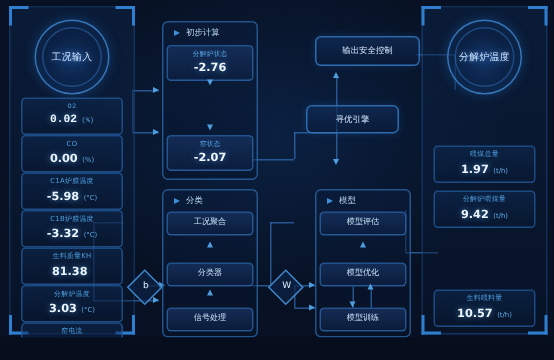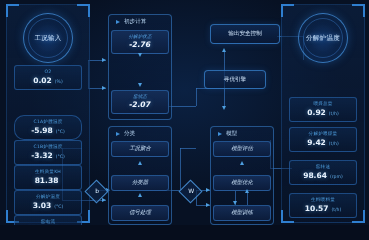--- a/index.html
+++ b/index.html
@@ -75,21 +75,21 @@
     font-size:5.6px;color:#bcd9f5;white-space:nowrap;
   }
   .tri{
     width:0;height:0;border-left:4px solid #3f8fd8;
     border-top:2.6px solid transparent;border-bottom:2.6px solid transparent;
   }
   .node{
     position:absolute;left:50%;transform:translateX(-50%);
     width:56px;border:1px solid rgba(55,125,205,.55);border-radius:3px;
     background:linear-gradient(180deg, rgba(22,48,92,.85), rgba(13,31,64,.8));
-    display:flex;flex-direction:column;align-items:center;justify-content:center;font-style:italic;
+    display:flex;flex-direction:column;align-items:center;justify-content:center;
   }
   .node .nlbl{font-size:4.6px;color:#56a2e2;line-height:1;white-space:nowrap;}
   .node .nval{font-size:7.5px;color:#f0f7ff;font-weight:bold;line-height:1.25;text-shadow:0 0 4px rgba(110,190,255,.55);}
   .node.plain{height:14px;}
   .node.plain .nlbl{font-size:5.4px;color:#cbe2f8;}
   .node.withval{height:22px;}
 
   
   .obox{
     position:absolute;border:1px solid rgba(60,140,220,.70);border-radius:4px;
@@ -171,28 +171,35 @@
   <div class="sidepanel" id="panel-left">
     <div class="corner c-tl"></div>
     <div class="corner c-tr"></div>
     <div class="corner c-bl"></div>
     <div class="corner c-br"></div>
 
     <div class="hub">
       <span class="hub-label">工况输入</span>
     </div>
 
-    <div class="stat" style="top:60px;">
+    <div class="stat" style="top:60px;font-family:Liberation Mono, monospace;">
       <span class="lbl">O2</span>
       <span class="valrow">
         <span class="val">0.02</span>
         <span class="unit">(%)</span>
       </span>
     </div>
-    <div class="stat" style="top:110px;border-radius:10px;">
+    <div class="stat" style="top:85px;">
+      <span class="lbl">CO</span>
+      <span class="valrow">
+        <span class="val">0.00</span>
+        <span class="unit">(%)</span>
+      </span>
+    </div>
+    <div class="stat" style="top:110px;">
       <span class="lbl">C1A炉膛温度</span>
       <span class="valrow">
         <span class="val">-5.98</span>
         <span class="unit">(°C)</span>
       </span>
     </div>
     <div class="stat" style="top:135px;">
       <span class="lbl">C1B炉膛温度</span>
       <span class="valrow">
         <span class="val">-3.32</span>
@@ -298,38 +305,31 @@
     <div class="corner c-bl"></div>
     <div class="corner c-br"></div>
 
     <div class="hub">
       <span class="hub-label">分解炉温度</span>
     </div>
 
     <div class="stat" style="top:92px;">
       <span class="lbl">喂煤总量</span>
       <span class="valrow">
-        <span class="val">0.92</span>
+        <span class="val">1.97</span>
         <span class="unit">(t/h)</span>
       </span>
     </div>
     <div class="stat" style="top:122px;">
       <span class="lbl">分解炉喂煤量</span>
       <span class="valrow">
         <span class="val">9.42</span>
         <span class="unit">(t/h)</span>
       </span>
     </div>
-    <div class="stat" style="top:155px;">
-      <span class="lbl">窑转速</span>
-      <span class="valrow">
-        <span class="val">98.64</span>
-        <span class="unit">(rpm)</span>
-      </span>
-    </div>
     <div class="stat" style="top:188px;">
       <span class="lbl">生料喂料量</span>
       <span class="valrow">
         <span class="val">10.57</span>
         <span class="unit">(t/h)</span>
       </span>
     </div>
   </div>
 </div>
 

